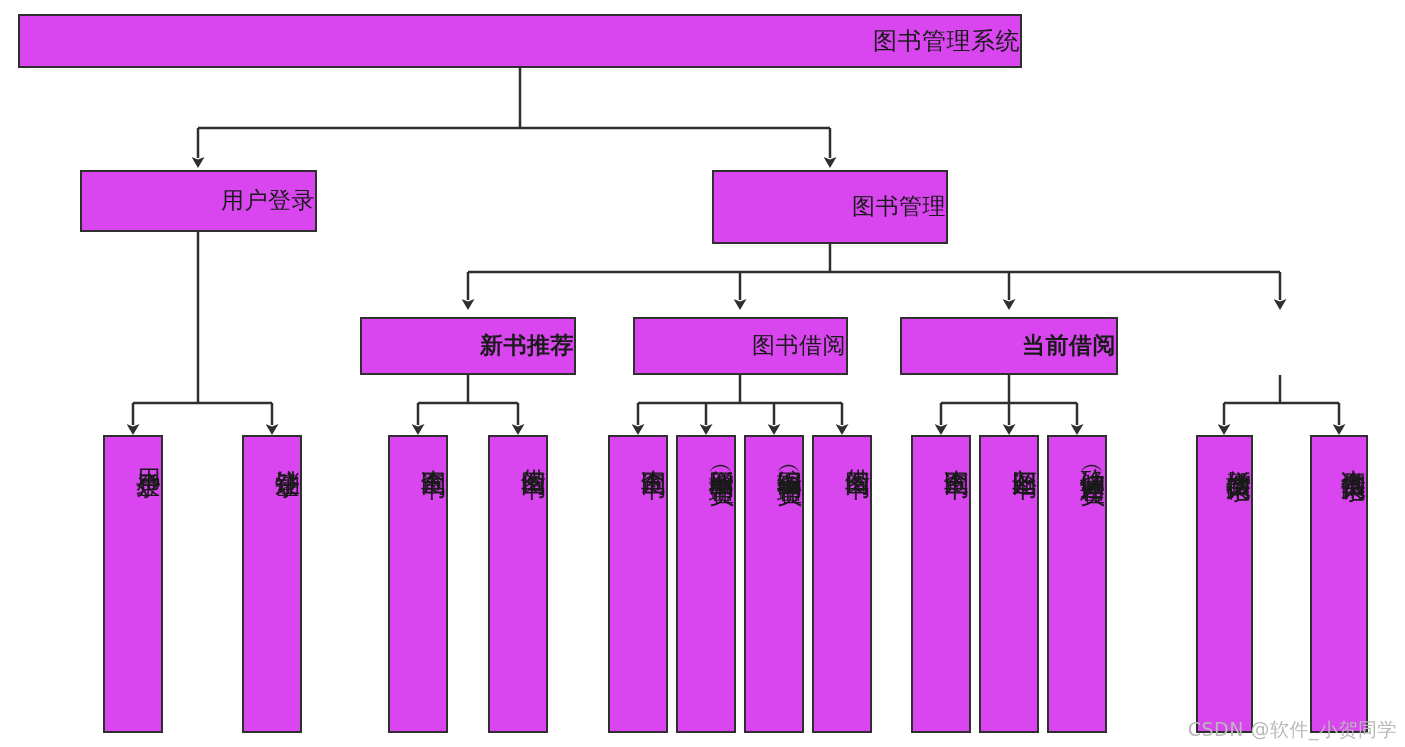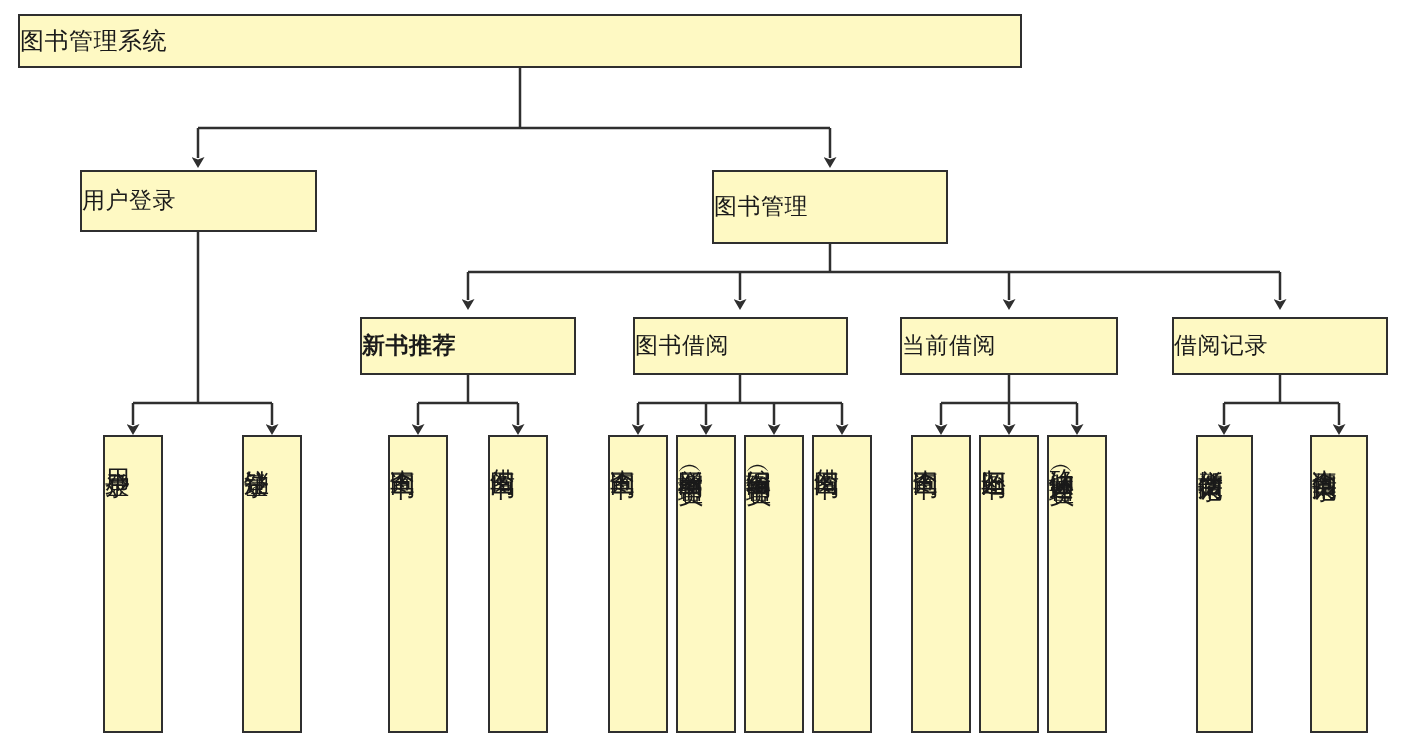--- a/index.html
+++ b/index.html
@@ -14,24 +14,24 @@
     position: relative;
     width: 1405px;
     height: 747px;
     background: #ffffff;
     overflow: hidden;
   }
   .node {
     position: absolute;
     box-sizing: border-box;
     border: 2.5px solid #2f2f2f;
-    background: #fef9c3;
+    background: #d946ef;
     display: flex;
     align-items: center;
-    justify-content: flex-start;
+    justify-content: flex-end;
     color: #1a1a1a;
   }
   .node-label {
     display: block;
     text-align: center;
     line-height: 1.12;
     letter-spacing: 0.5px;
     white-space: nowrap;
   }
   
@@ -149,25 +149,22 @@
   <div class="node horiz" style="left:712px; top:170px; width:236px; height:74px;">
     <span class="node-label">图书管理</span>
   </div>
 
   <div class="node horiz" style="left:360px; top:317px; width:216px; height:58px;font-weight:bold;">
     <span class="node-label">新书推荐</span>
   </div>
   <div class="node horiz" style="left:633px; top:317px; width:215px; height:58px;">
     <span class="node-label">图书借阅</span>
   </div>
-  <div class="node horiz" style="left:900px; top:317px; width:218px; height:58px;">
+  <div class="node horiz" style="left:900px; top:317px; width:218px; height:58px;font-weight:bold;">
     <span class="node-label">当前借阅</span>
-  </div>
-  <div class="node horiz" style="left:1172px; top:317px; width:216px; height:58px;">
-    <span class="node-label">借阅记录</span>
   </div>
 
   <div class="node leaf" style="left:103px; top:435px; width:60px; height:298px;">
     <span class="node-label">用户登录</span>
   </div>
   <div class="node leaf" style="left:242px; top:435px; width:60px; height:298px;">
     <span class="node-label">注销登录</span>
   </div>
 
   <div class="node leaf" style="left:388px; top:435px; width:60px; height:298px;">
@@ -200,14 +197,15 @@
     <span class="node-label">确认归还（管理员）</span>
   </div>
 
   <div class="node leaf" style="left:1196px; top:435px; width:57px; height:298px;">
     <span class="node-label">新增借阅记录</span>
   </div>
   <div class="node leaf" style="left:1310px; top:435px; width:58px; height:298px;">
     <span class="node-label">查询借阅记录</span>
   </div>
 
+  <div id="watermark">CSDN @软件_小贺同学</div>
 
 </div>
 
 </body></html>

